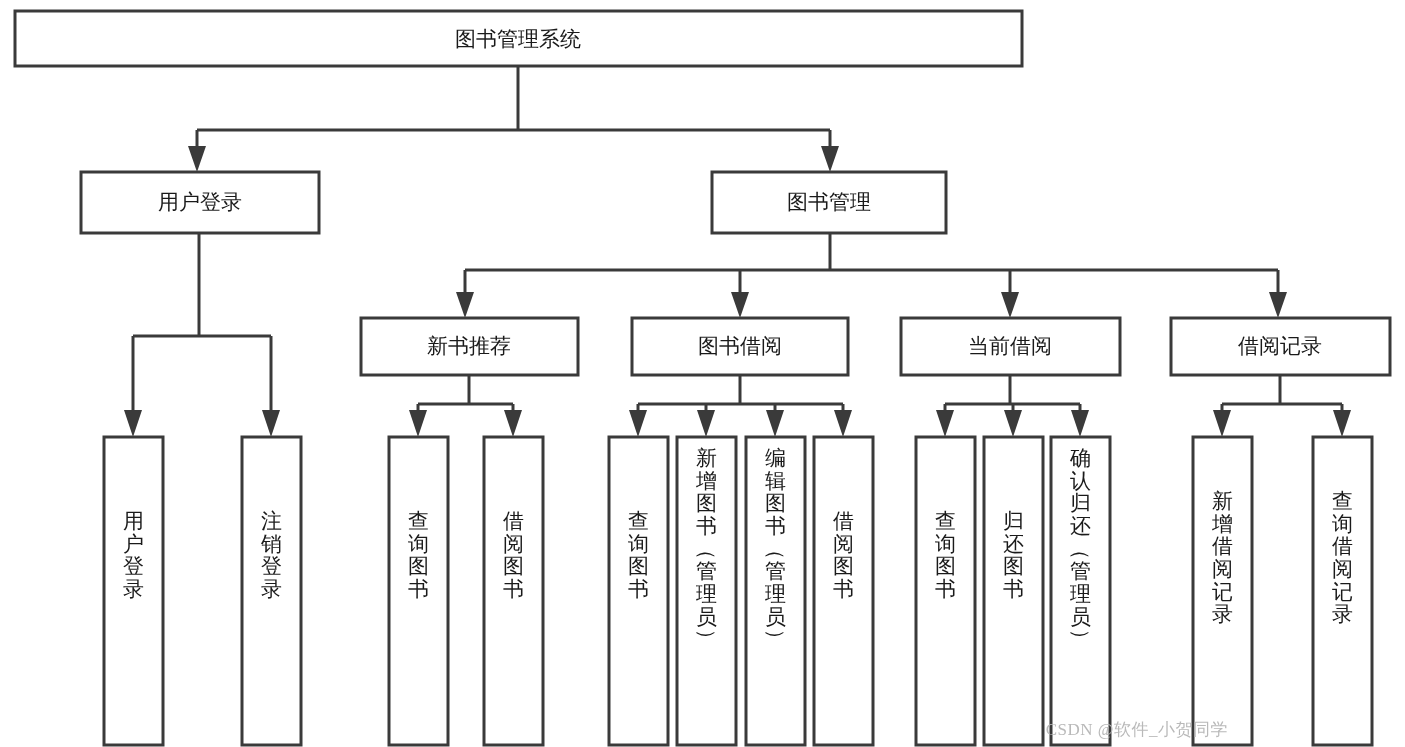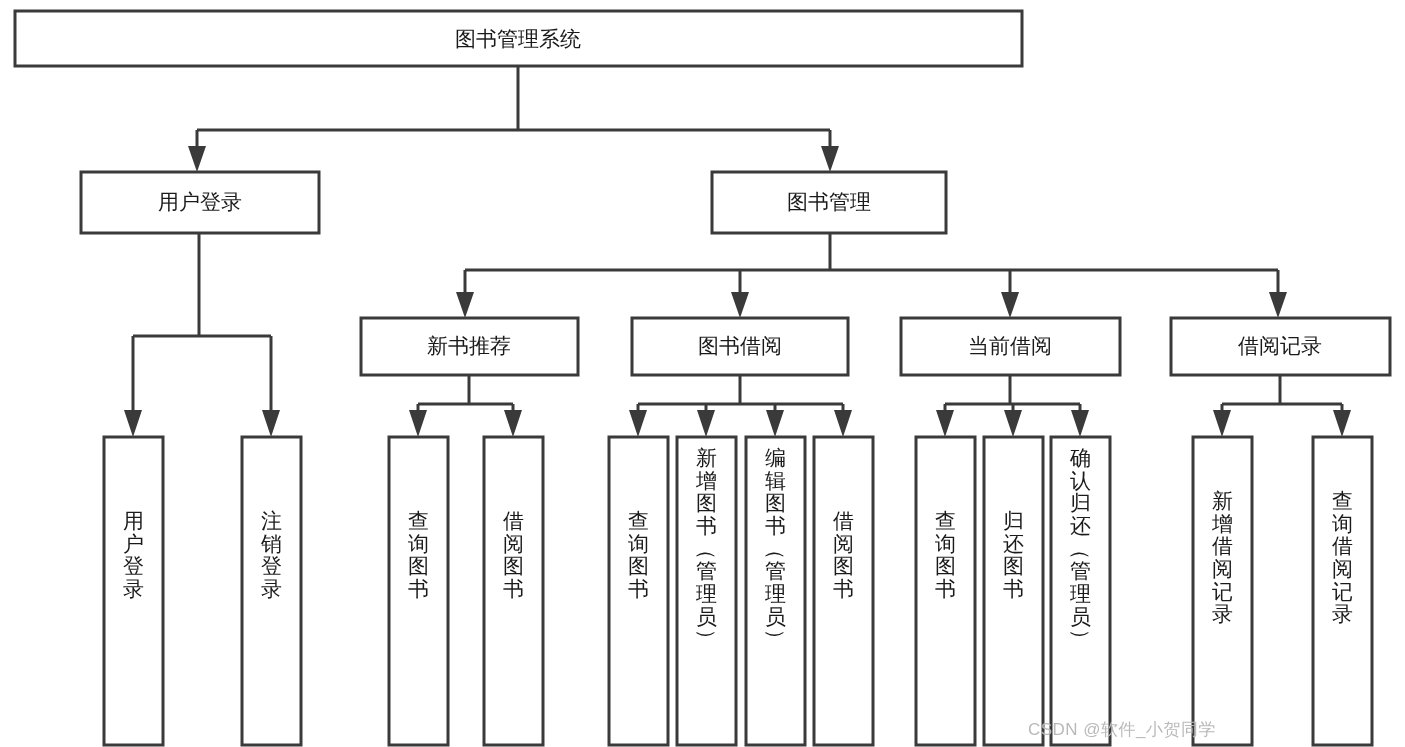--- a/index.html
+++ b/index.html
@@ -45,25 +45,25 @@
   }
   .node-label-h {
     fill: #1a1a1a;
     font-family: "DejaVu Sans", "Liberation Sans", sans-serif;
     font-size: 21px;
     text-anchor: middle;
     dominant-baseline: middle;
   }
   .watermark {
     position: absolute;
-    right: 20px;
+    right: 8px;
     bottom: 6px;
     color: #b9b9b9;
     font-size: 17px;
-    font-family: Liberation Sans, sans-serif;
+    font-family: Liberation Serif, serif;
     letter-spacing: 0.5px;
     white-space: nowrap;
     user-select: none;
   }
   
   .vlabel {
     position: absolute;
     display: flex;
     flex-direction: column;
     align-items: center;

